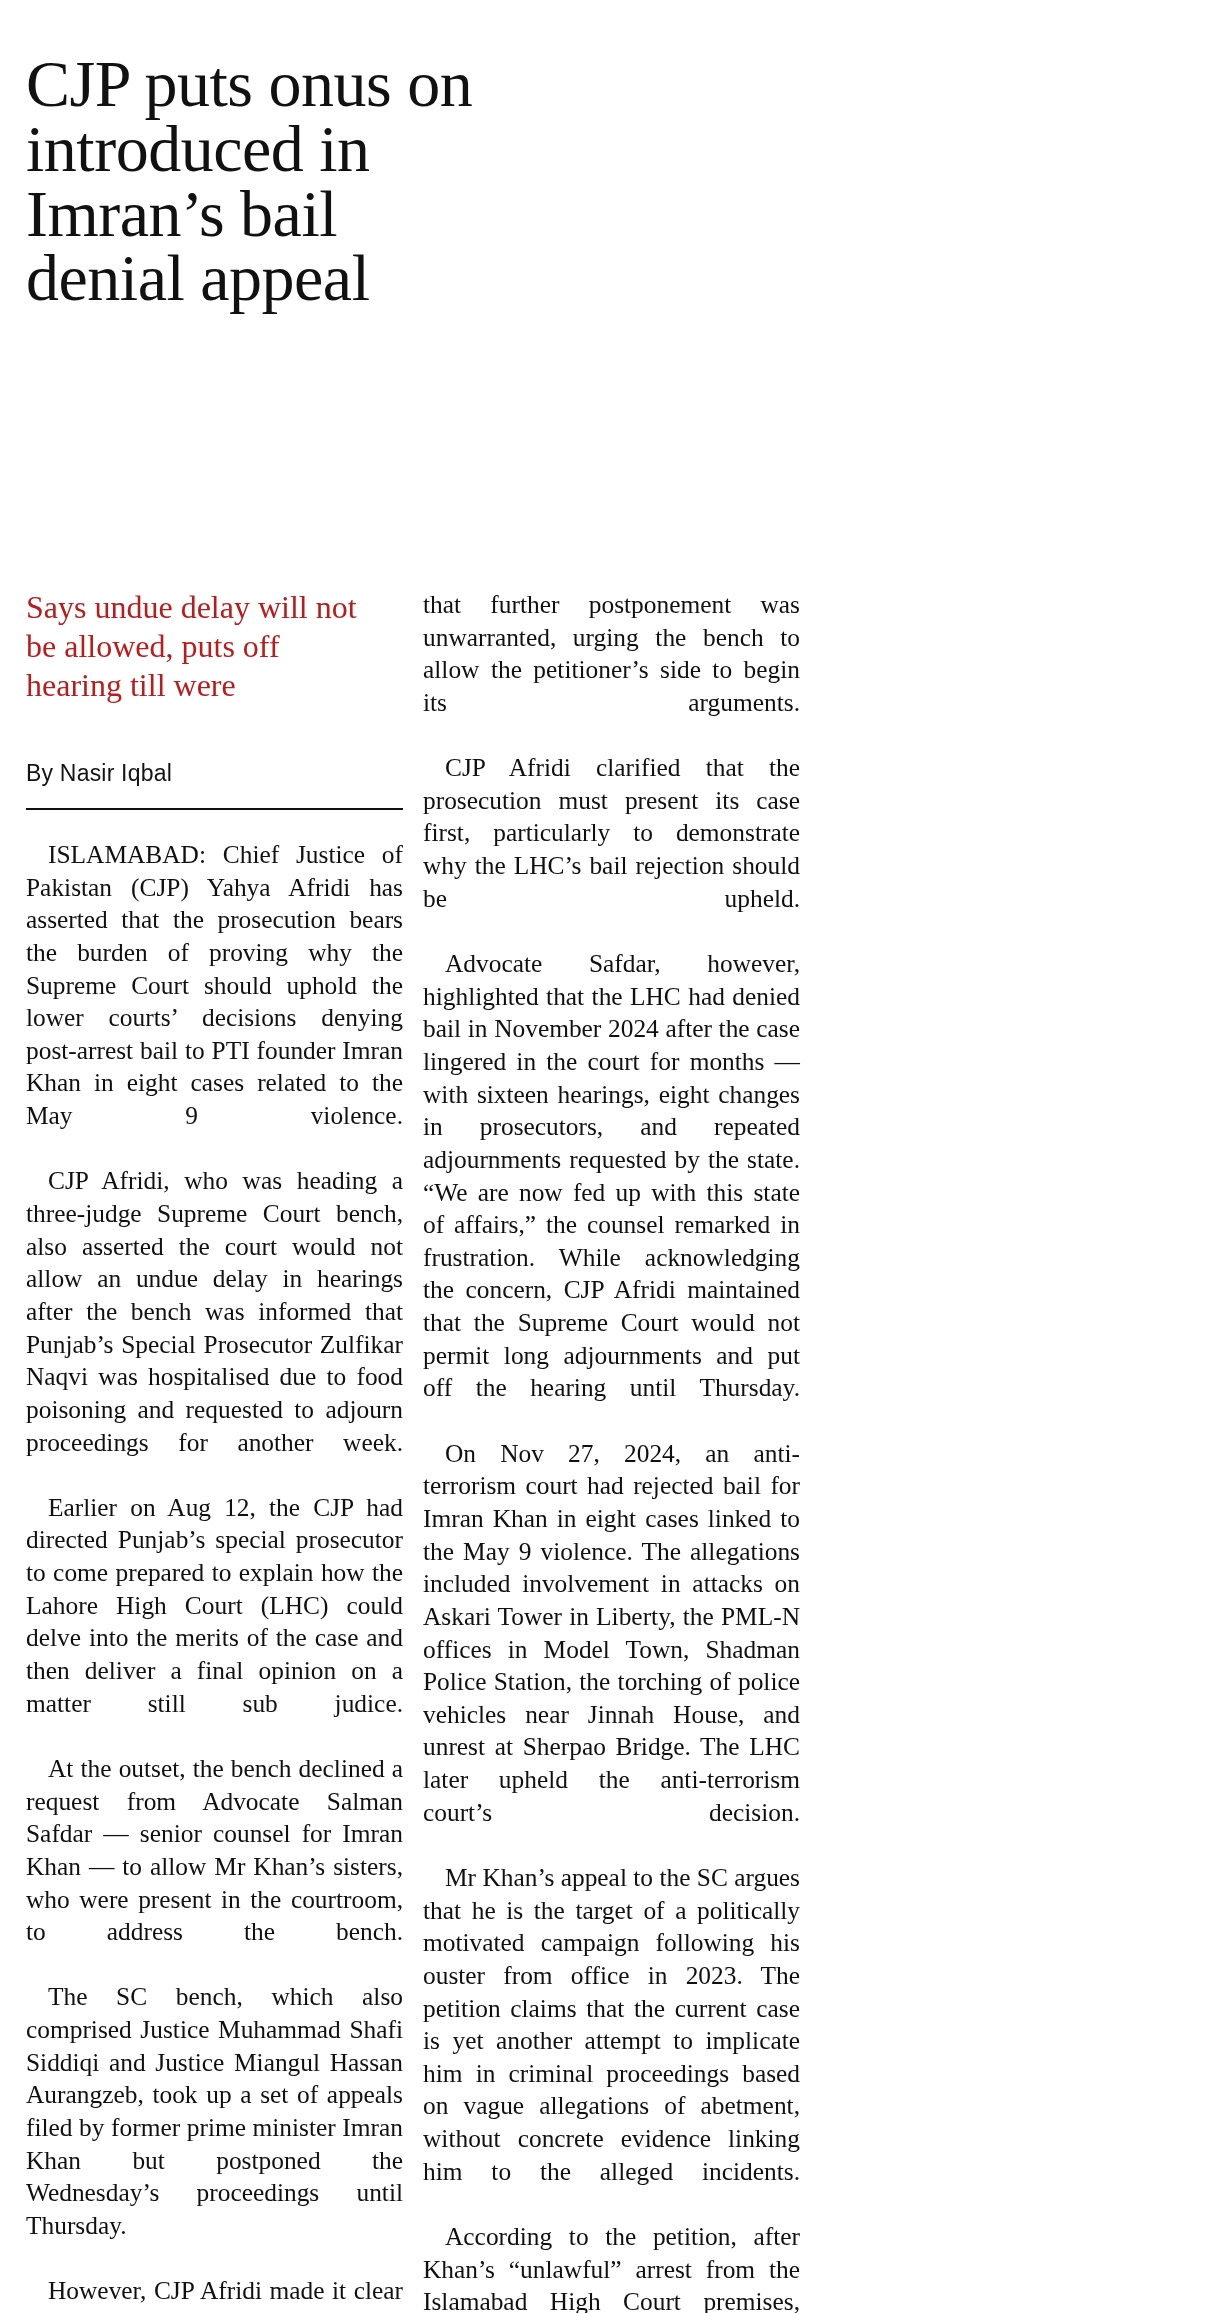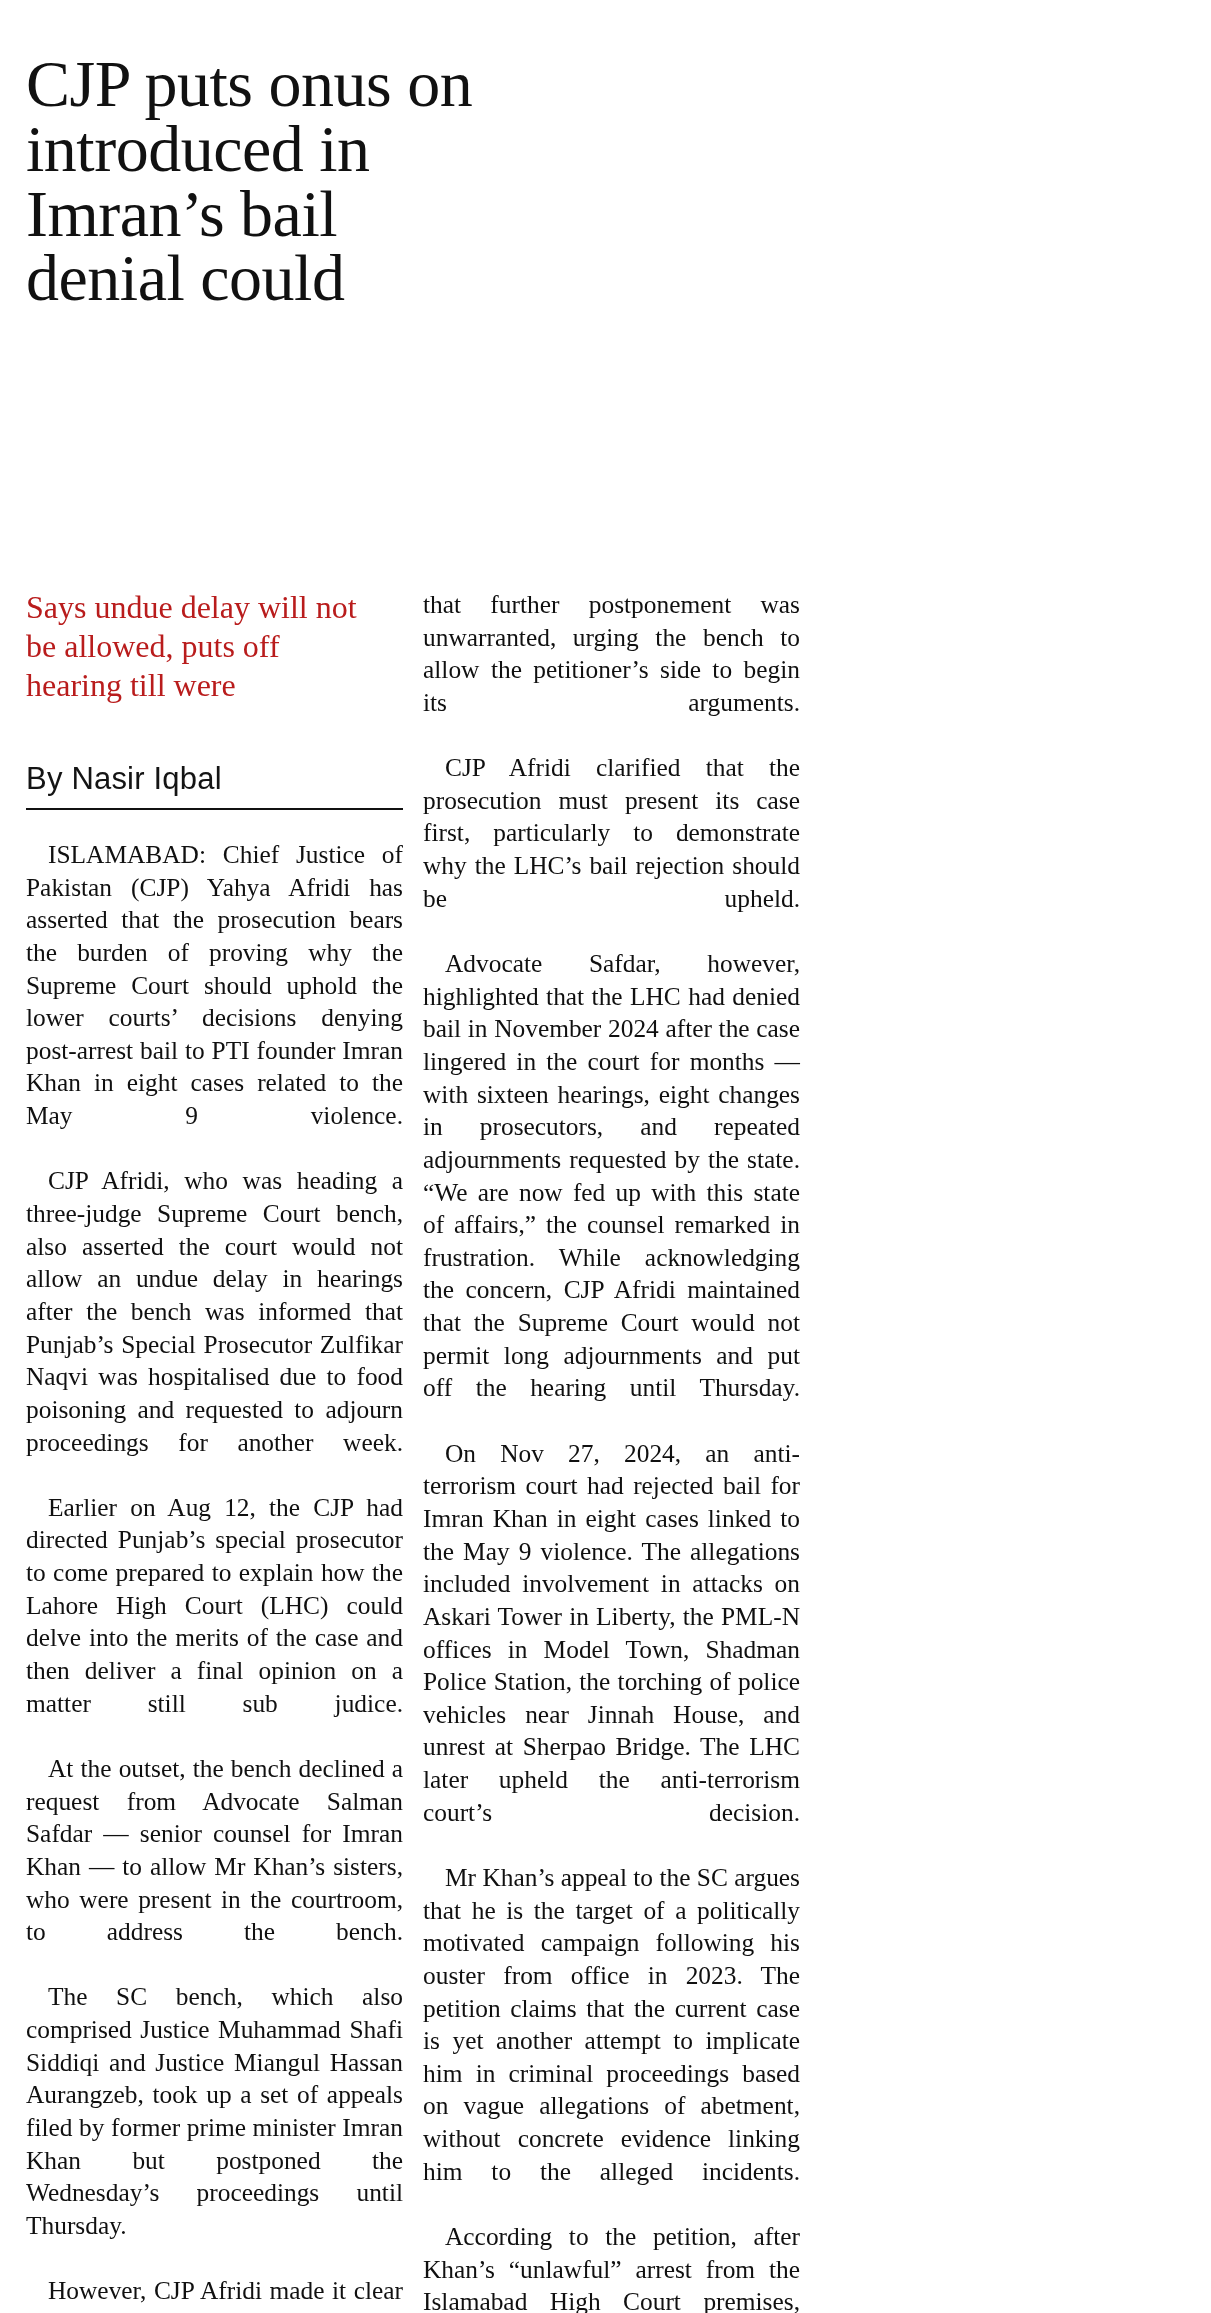--- a/index.html
+++ b/index.html
@@ -54,21 +54,21 @@
   }
   .deck .deck-line { display: block; white-space: nowrap; }
 
   
   .byline {
     position: absolute;
     left: 26px;
     top: 760px;
     width: 400px;
     font-family: "Liberation Sans", "DejaVu Sans", sans-serif;
-    font-size: 31px;
+    font-size: 23px;
     line-height: 1.2;
     color: #141414;
     letter-spacing: 0.2px;
   }
   .byline-rule {
     position: absolute;
     left: 26px;
     top: 808px;
     width: 377px;
     height: 2px;
@@ -116,21 +116,21 @@
 </style>
 </head>
 <body>
 
 <div class="page">
 
   <h1 class="headline">
     <span class="hl-line">CJP puts onus on</span>
     <span class="hl-line">introduced in</span>
     <span class="hl-line">Imran’s bail</span>
-    <span class="hl-line">denial could</span>
+    <span class="hl-line">denial appeal</span>
   </h1>
 
   <div class="deck">
     <span class="deck-line">Says undue delay will not</span>
     <span class="deck-line">be allowed, puts off</span>
     <span class="deck-line">hearing till were</span>
   </div>
 
   <div class="byline">By Nasir Iqbal</div>
   <div class="byline-rule"></div>

